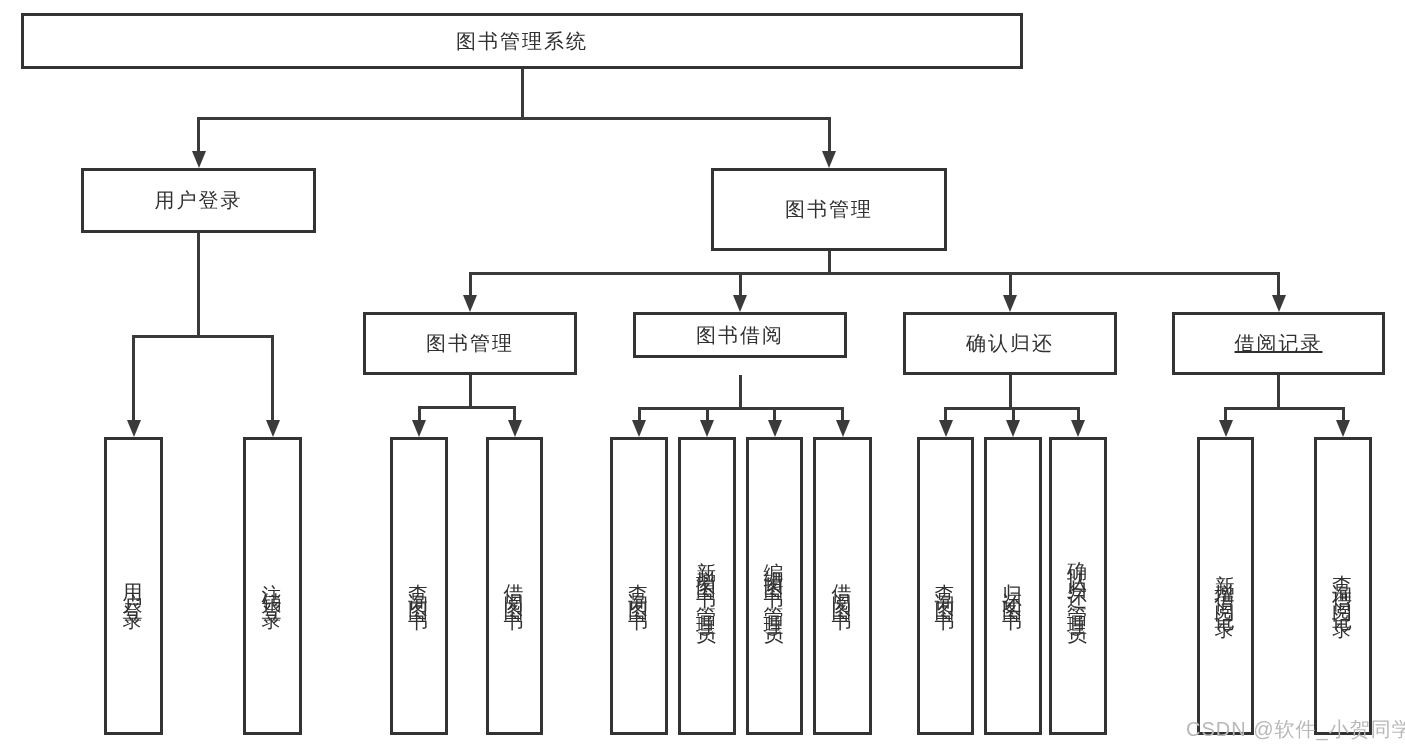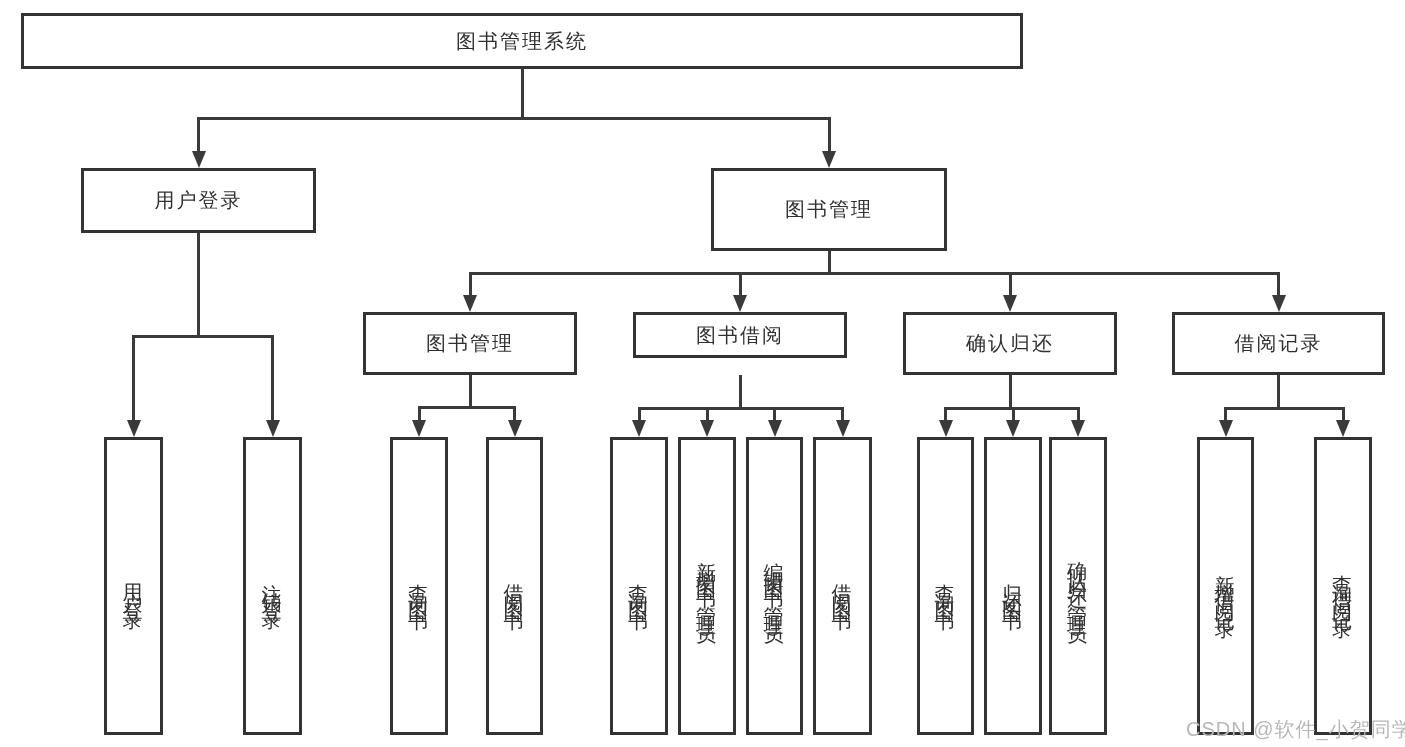--- a/index.html
+++ b/index.html
@@ -131,21 +131,21 @@
       </div>
       <div class="node horizontal" style="left: 363px; top: 312px; width: 214px; height: 63px;">
         <span class="label">图书管理</span>
       </div>
       <div class="node horizontal" style="left: 633px; top: 312px; width: 214px; height: 46px;">
         <span class="label">图书借阅</span>
       </div>
       <div class="node horizontal" style="left: 903px; top: 312px; width: 214px; height: 63px;">
         <span class="label">确认归还</span>
       </div>
-      <div class="node horizontal" style="left: 1172px; top: 312px; width: 213px; height: 63px;">
+      <div class="node horizontal" style="left: 1172px; top: 312px; width: 213px; height: 63px; text-decoration: underline;">
         <span class="label">借阅记录</span>
       </div>
       <div class="node vertical" style="left: 104px; top: 437px; width: 59px; height: 298px;">
         <span class="label">用户登录</span>
       </div>
       <div class="node vertical" style="left: 243px; top: 437px; width: 59px; height: 298px;">
         <span class="label">注销登录</span>
       </div>
       <div class="node vertical" style="left: 390px; top: 437px; width: 58px; height: 298px;">
         <span class="label">查询图书</span>

